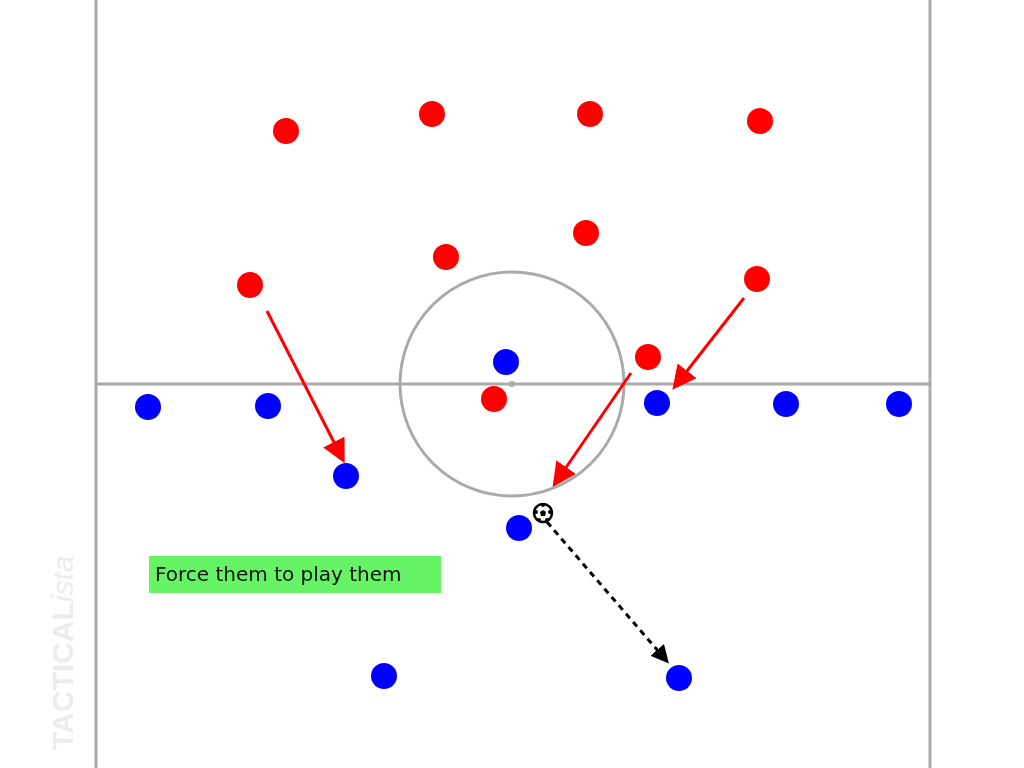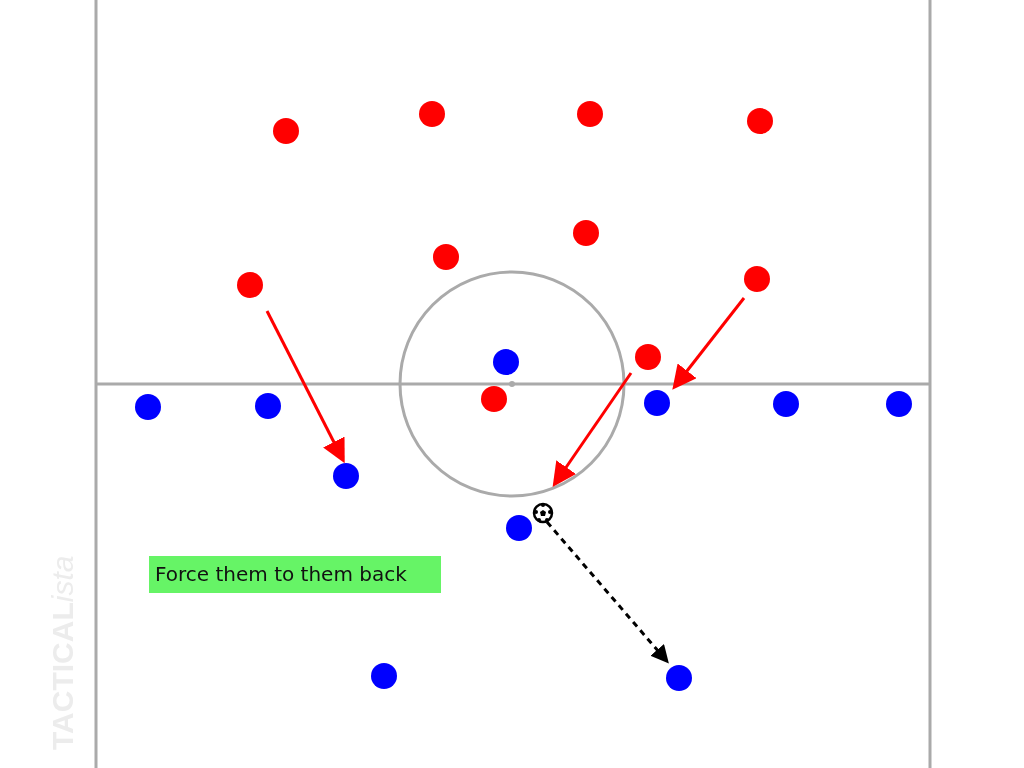--- a/index.html
+++ b/index.html
@@ -71,14 +71,14 @@
       <circle cx="543" cy="513" r="9" fill="#fff" stroke="#000" stroke-width="2.5"></circle>
       <polygon points="543,510 546,512 545,516 541,516 540,512" fill="#000"></polygon>
       <circle cx="543" cy="505" r="2" fill="#000"></circle>
       <circle cx="550" cy="512" r="2" fill="#000"></circle>
       <circle cx="536" cy="512" r="2" fill="#000"></circle>
       <circle cx="547" cy="520" r="2" fill="#000"></circle>
       <circle cx="539" cy="520" r="2" fill="#000"></circle>
     </g>
 </svg>
 
-<div class="note">Force them to them back</div>
+<div class="note">Force them to play them</div>
 <div class="watermark"><span>TACTICAL</span><i>ista</i></div>
 
 </body></html>

